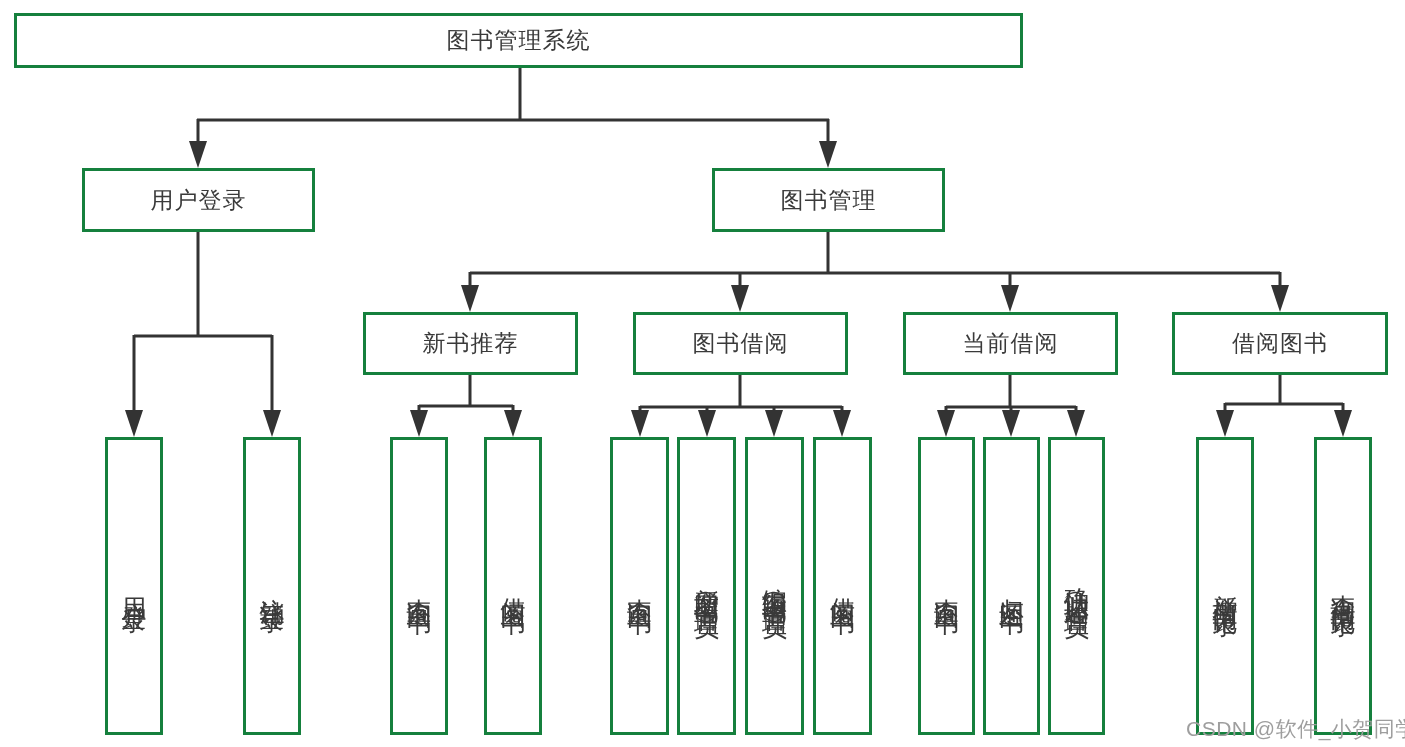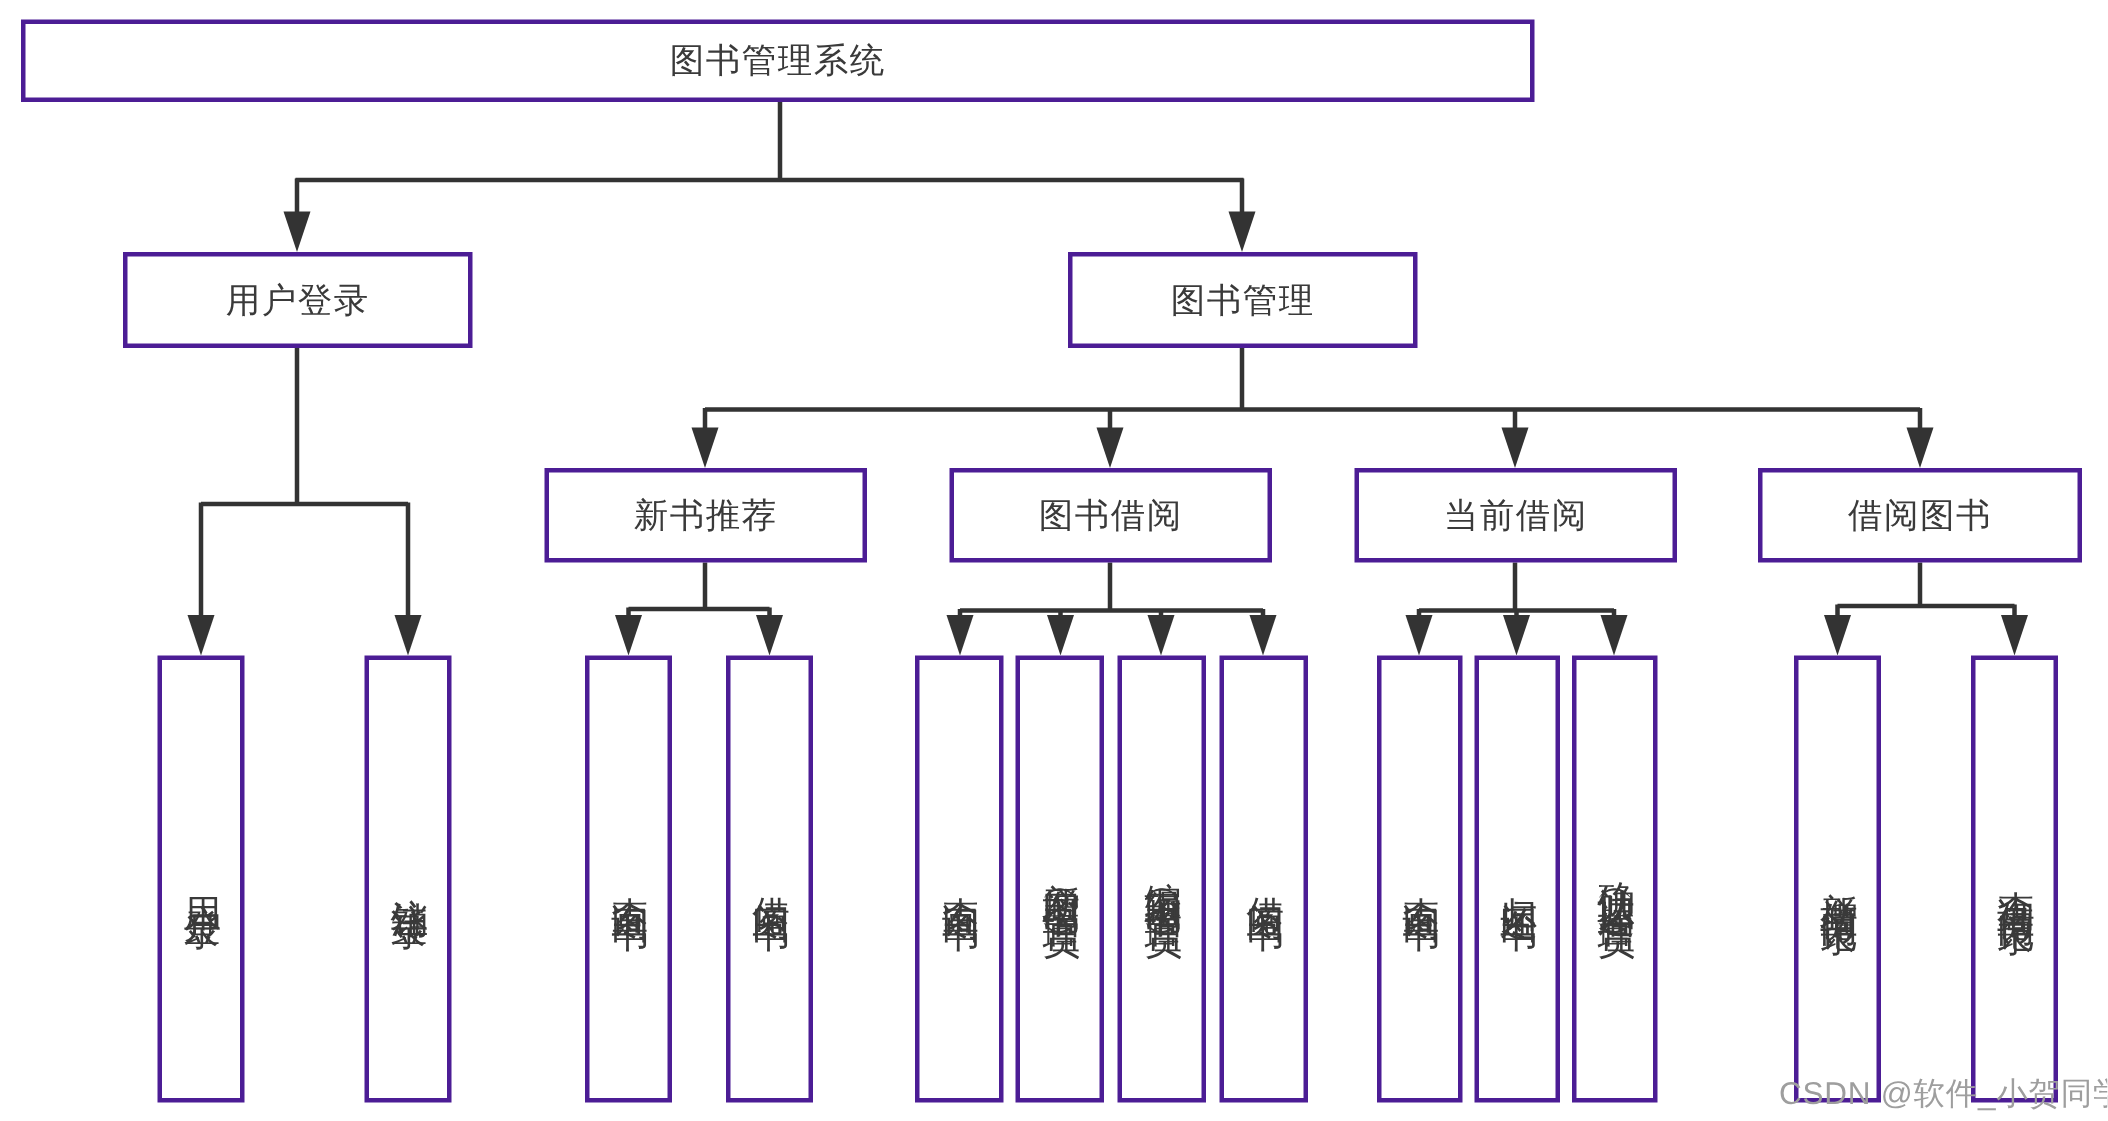--- a/index.html
+++ b/index.html
@@ -3,21 +3,21 @@
 <meta charset="utf-8">
 <style>
   html,body{margin:0;padding:0;background:#ffffff;}
   .canvas{
     position:relative;width:1405px;height:747px;background:#ffffff;
     font-family:"Liberation Sans","DejaVu Sans",sans-serif;overflow:hidden;
   }
   .wires{position:absolute;left:0;top:0;width:1405px;height:747px;}
   .box{
     position:absolute;box-sizing:border-box;background:#ffffff;
-    border:3px solid #4c1d95;color:#3a3a3a;
+    border:3px solid #15803d;color:#3a3a3a;
     display:flex;align-items:center;justify-content:center;
   }
   .hbox{font-size:23px;letter-spacing:1px;}
   .vbox{
     top:437px;height:298px;width:58px;
     writing-mode:vertical-rl;text-orientation:mixed;
     font-size:25px;letter-spacing:4px;line-height:1;
   }
   .watermark{
     position:absolute;left:1186px;top:715px;width:219px;

